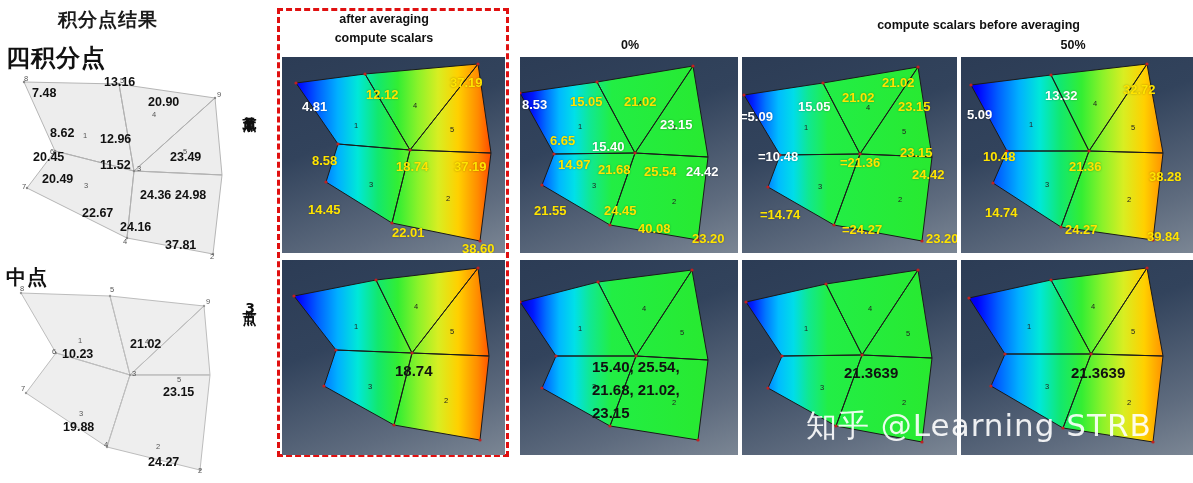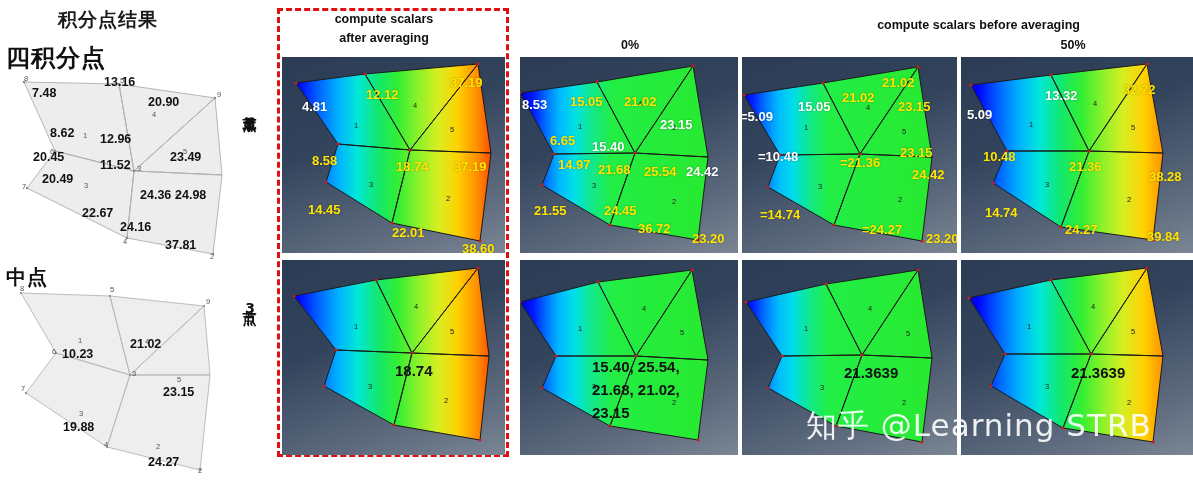--- a/index.html
+++ b/index.html
@@ -239,22 +239,22 @@
     <div class="mesh-label" style="left:130px; top:337px;">21.02</div>
     <div class="mesh-label" style="left:163px; top:385px;">23.15</div>
     <div class="mesh-label" style="left:63px;  top:420px;">19.88</div>
     <div class="mesh-label" style="left:148px; top:455px;">24.27</div>
   </div>
 
   <div class="row-label" id="row-label-1">单元节点</div>
   <div class="row-label" id="row-label-2">节点3</div>
 
   <div class="hdr" id="hdr-a">
+    <div>after averaging</div>
     <div>compute scalars</div>
-    <div>after averaging</div>
   </div>
   <div class="hdr" id="hdr-group">compute scalars before averaging</div>
   <div class="hdr" id="hdr-0">0%</div>
   <div class="hdr" id="hdr-50">50%</div>
 
   <div id="red-box"></div>
 
   <div class="panel p-r1" id="p11">
     <svg width="223" height="196" viewBox="0 0 223 196">
       <defs>
@@ -364,21 +364,21 @@
     <div class="val y" style="left:104px; top:37px;">21.02</div>
     <div class="val w" style="left:140px; top:60px;">23.15</div>
     <div class="val y" style="left:30px;  top:76px;">6.65</div>
     <div class="val w" style="left:72px;  top:82px;">15.40</div>
     <div class="val y" style="left:38px;  top:100px;">14.97</div>
     <div class="val y" style="left:78px;  top:105px;">21.68</div>
     <div class="val y" style="left:124px; top:107px;">25.54</div>
     <div class="val w" style="left:166px; top:107px;">24.42</div>
     <div class="val y" style="left:14px;  top:146px;">21.55</div>
     <div class="val y" style="left:84px;  top:146px;">24.45</div>
-    <div class="val y" style="left:118px; top:164px;">36.72</div>
+    <div class="val y" style="left:118px; top:164px;">40.08</div>
     <div class="val y" style="left:172px; top:174px;">23.20</div>
   </div>
 
   <div class="panel p-r1" id="p13">
     <svg width="215" height="196" viewBox="0 0 215 196">
       <defs>
         <linearGradient id="rb3" x1="0" y1="0" x2="1" y2="0">
           <stop offset="0.00" stop-color="#0000c8"></stop>
             <stop offset="0.05" stop-color="#0020ff"></stop>
           <stop offset="0.11" stop-color="#0078ff"></stop>
@@ -422,21 +422,21 @@
     <div class="val w" style="left:-2px;  top:52px;">=5.09</div>
     <div class="val w" style="left:56px;  top:42px;">15.05</div>
     <div class="val y" style="left:100px; top:33px;">21.02</div>
     <div class="val y" style="left:140px; top:18px;">21.02</div>
     <div class="val y" style="left:156px; top:42px;">23.15</div>
     <div class="val w" style="left:16px;  top:92px;">=10.48</div>
     <div class="val y" style="left:98px;  top:98px;">=21.36</div>
     <div class="val y" style="left:158px; top:88px;">23.15</div>
     <div class="val y" style="left:170px; top:110px;">24.42</div>
     <div class="val y" style="left:18px;  top:150px;">=14.74</div>
-    <div class="val y" style="left:100px; top:165px;margin-left:20px;">=24.27</div>
+    <div class="val y" style="left:100px; top:165px;">=24.27</div>
     <div class="val y" style="left:184px; top:174px;">23.20</div>
   </div>
 
   <div class="panel p-r1" id="p14">
     <svg width="232" height="196" viewBox="0 0 232 196">
       <defs>
         <linearGradient id="rb4" x1="0" y1="0" x2="1" y2="0">
           <stop offset="0.00" stop-color="#0000bf"></stop>
             <stop offset="0.07" stop-color="#0000ff"></stop>
           <stop offset="0.16" stop-color="#0060ff"></stop>

